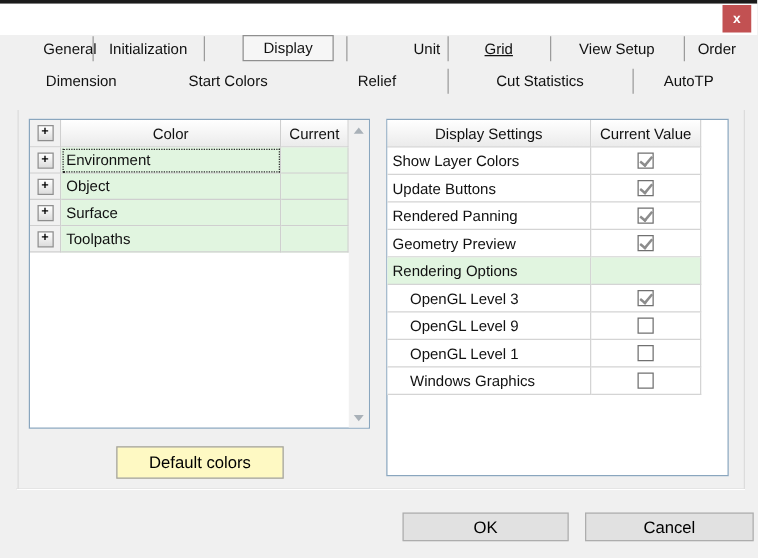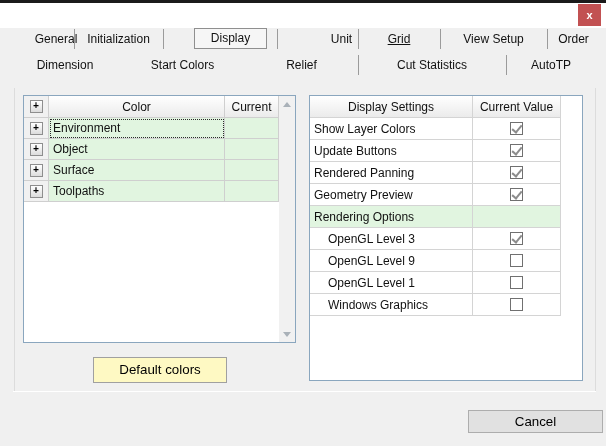--- a/index.html
+++ b/index.html
@@ -220,14 +220,15 @@
           <span class="checkbox"></span>
         </div>
       </div>
     </div>
   </div>
 
   <button class="btn btn-default-colors">Default colors</button>
 
   <div class="divider"></div>
 
+  <button class="btn btn-ok">OK</button>
   <button class="btn btn-cancel">Cancel</button>
 </div>
 
 </body></html>

